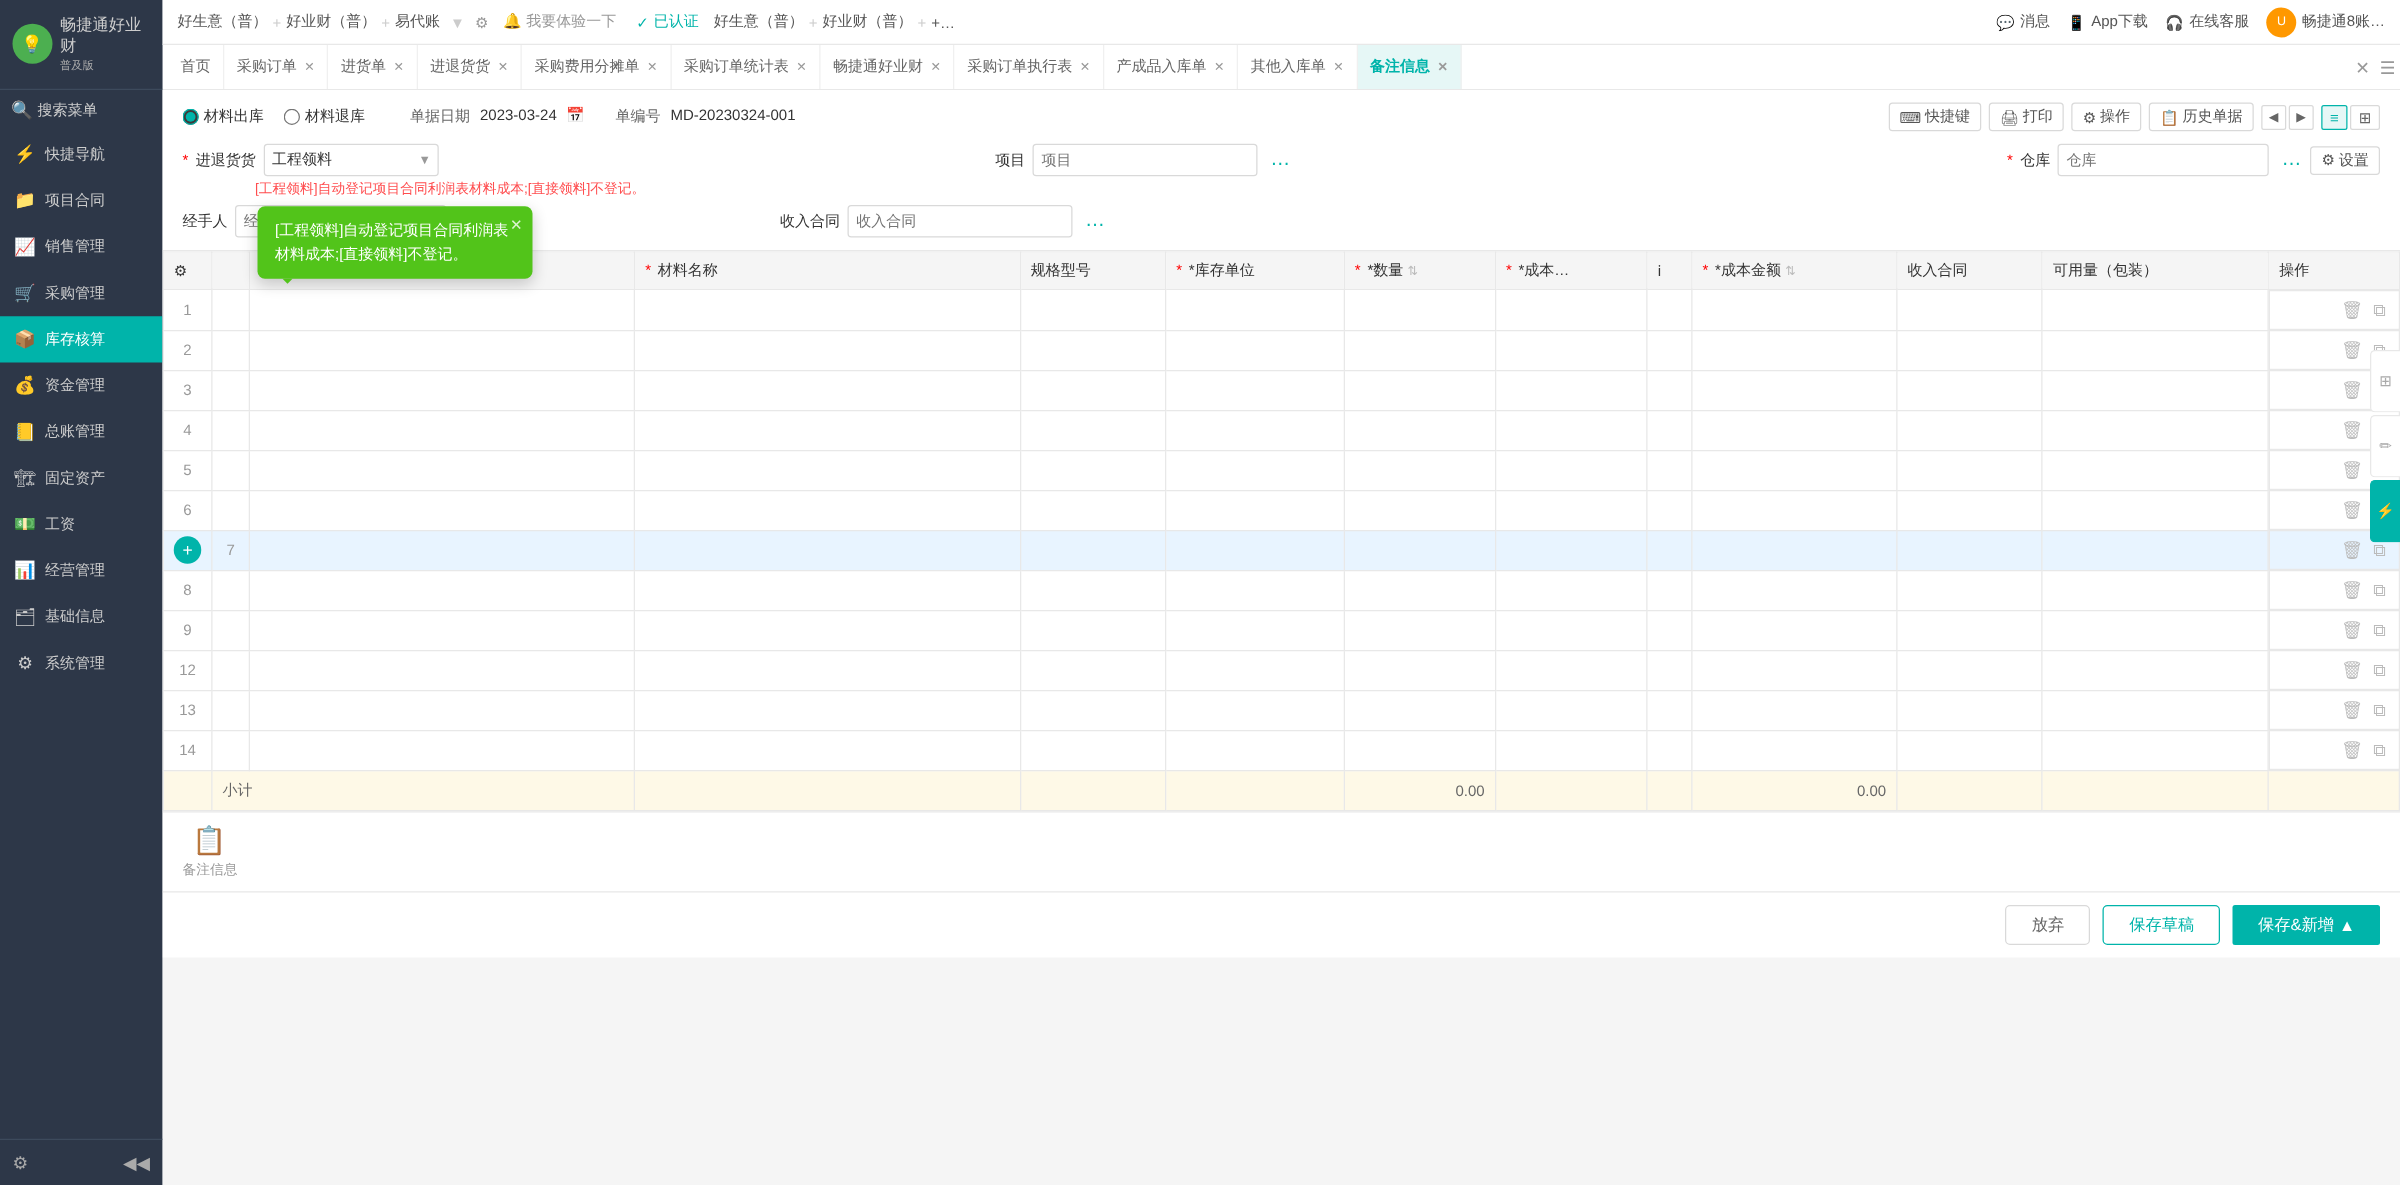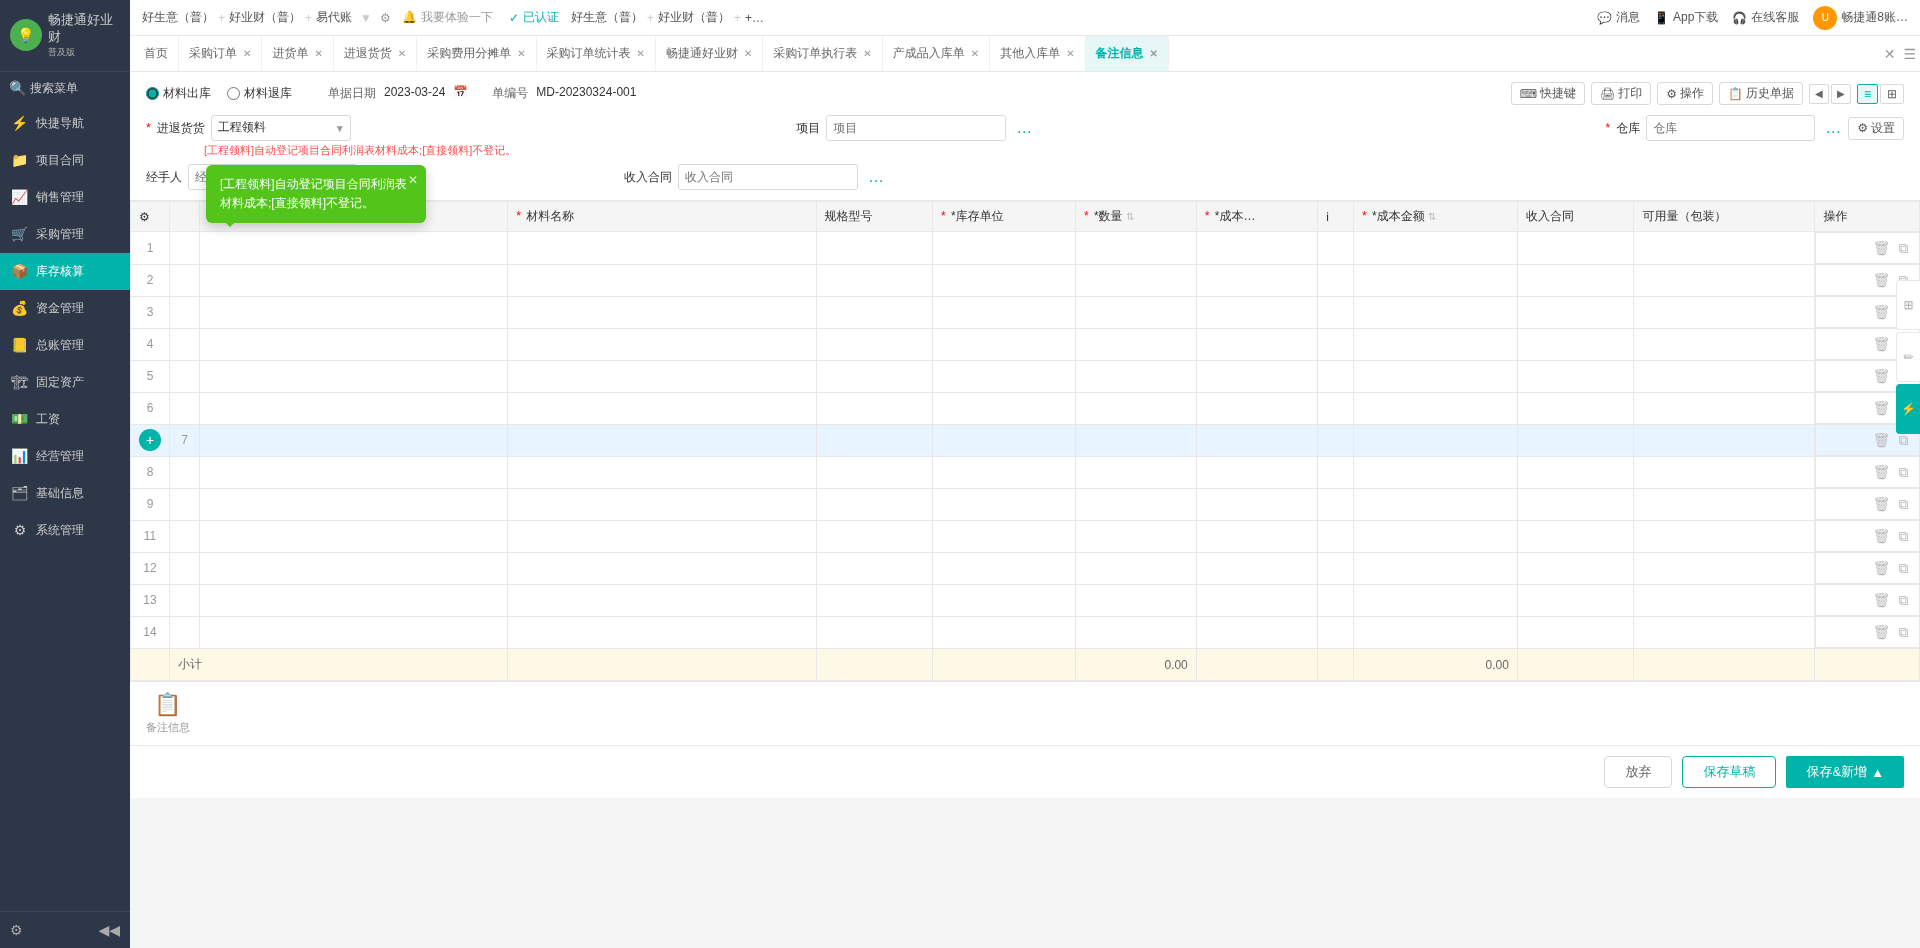--- a/index.html
+++ b/index.html
@@ -578,38 +578,20 @@
                   <td></td>
                   <td></td>
                   <td></td>
                   <td></td>
                   <td class="op-cell">
                     <span class="icon-btn">🗑</span>
                     <span class="icon-btn">⧉</span>
                   </td>
                 </tr>
               <tr>
-                  <td class="row-num">11</td>
-                  <td></td>
-                  <td></td>
-                  <td></td>
-                  <td></td>
-                  <td></td>
-                  <td></td>
-                  <td></td>
-                  <td></td>
-                  <td></td>
-                  <td></td>
-                  <td></td>
-                  <td class="op-cell">
-                    <span class="icon-btn">🗑</span>
-                    <span class="icon-btn">⧉</span>
-                  </td>
-                </tr>
-              <tr>
                   <td class="row-num">12</td>
                   <td></td>
                   <td></td>
                   <td></td>
                   <td></td>
                   <td></td>
                   <td></td>
                   <td></td>
                   <td></td>
                   <td></td>

